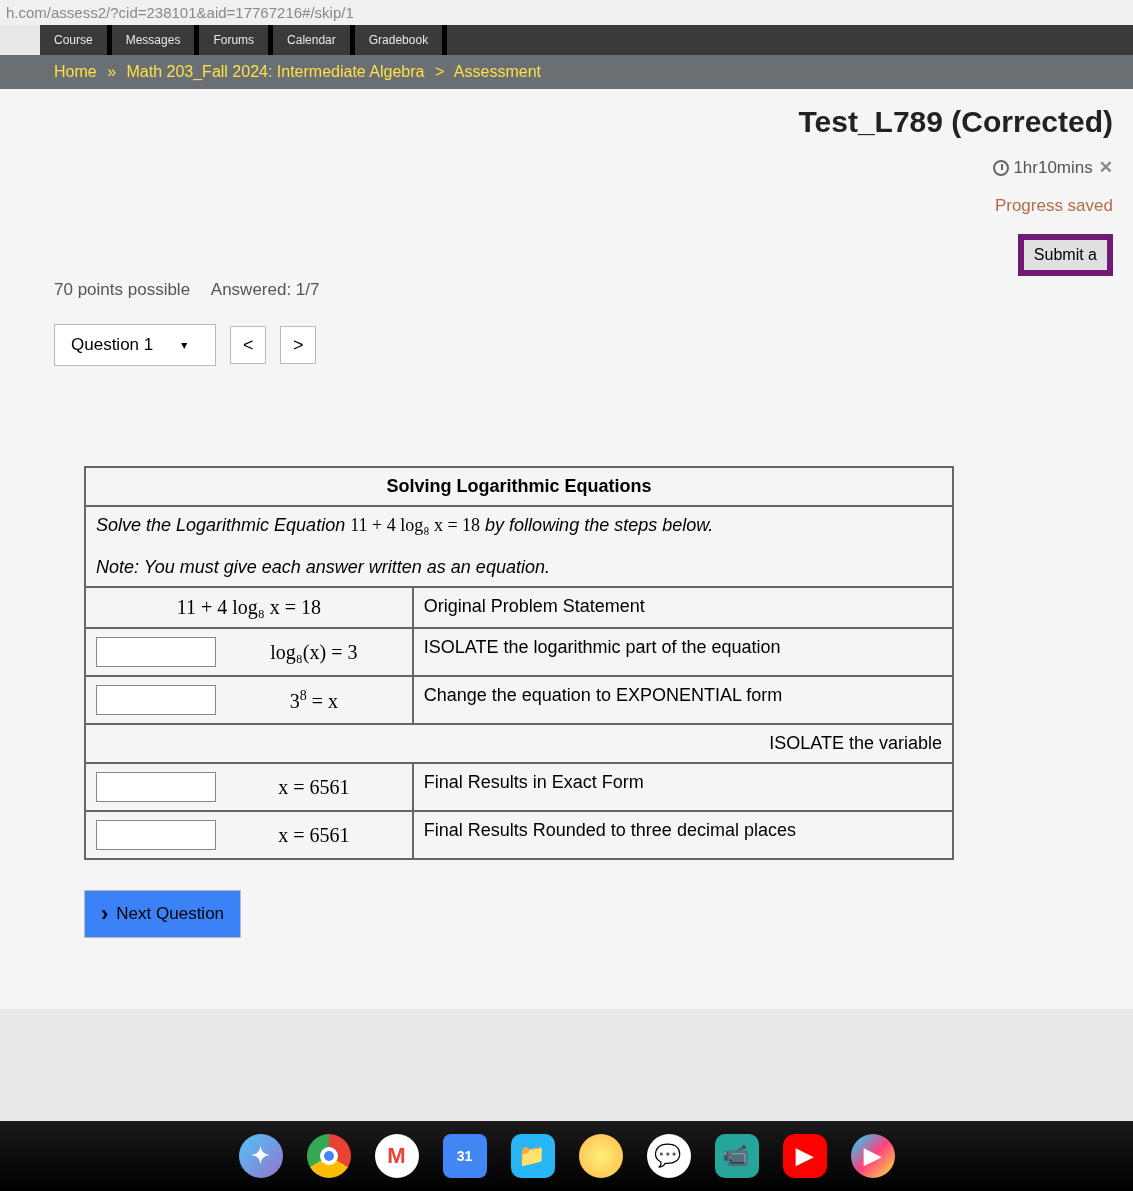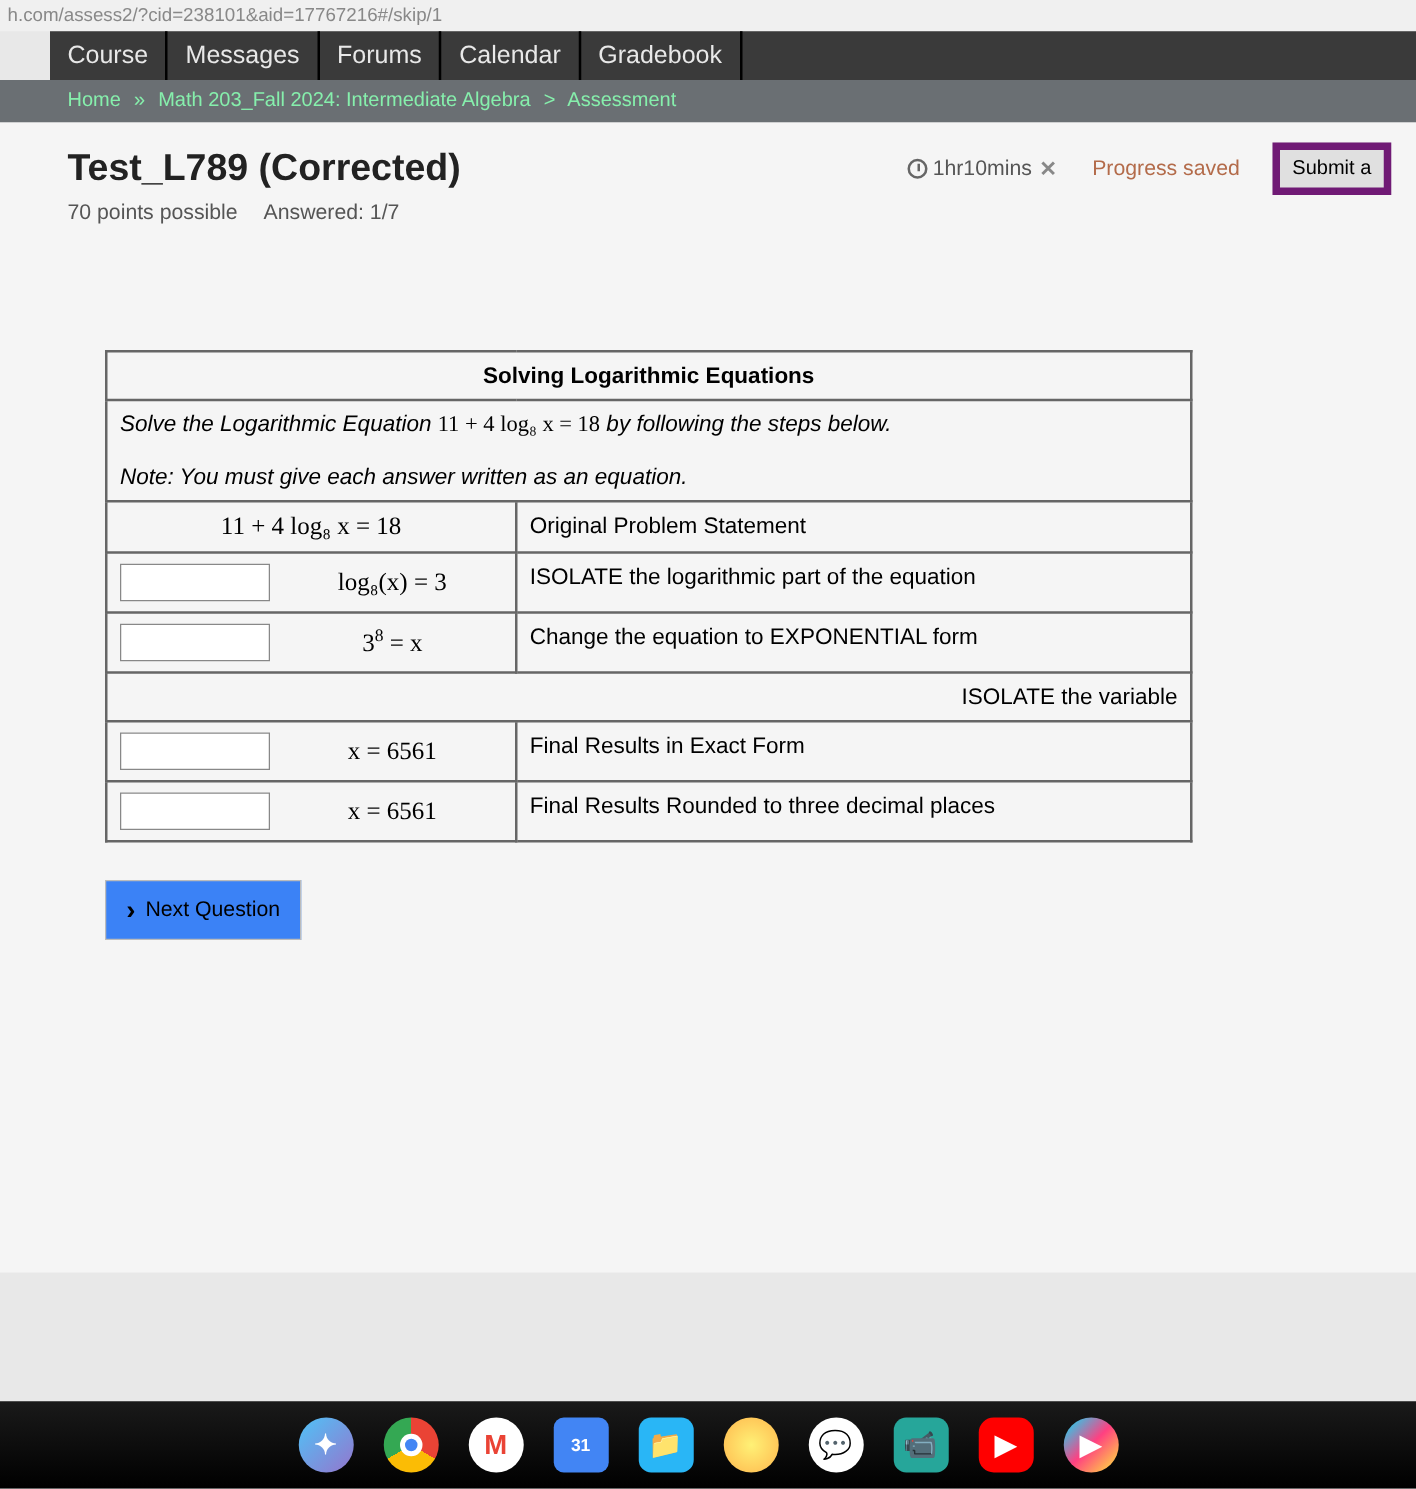--- a/index.html
+++ b/index.html
@@ -1,23 +1,23 @@
 <!DOCTYPE html>
 <html><head>
 <meta charset="utf-8">
 <style>
 * { box-sizing: border-box; margin: 0; padding: 0; }
 body { font-family: Arial, Helvetica, sans-serif; background: #e8e8e8; width: 1133px; height: 1191px; overflow: hidden; position: relative; }
 .url-bar { background: #f0f0f0; color: #888; font-size: 15px; padding: 4px 6px; font-family: Arial; }
 .topnav { background: #3a3a3a; display: flex; margin-left: 40px; }
-.topnav div { color: #e8e8e8; padding: 8px 14px; border-right: 2px solid #000000; font-size: 20px; cursor: pointer; }
-.breadcrumb { background: #6a6f73; color: #86efac; padding: 8px 14px 8px 54px; font-size: 16px; }
+.topnav div { color: #e8e8e8; padding: 8px 14px; border-right: 5px solid #000000; font-size: 12px; cursor: pointer; }
+.breadcrumb { background: #6a6f73; color: #fde047; padding: 8px 14px 8px 54px; font-size: 16px; }
 .breadcrumb .sep { margin: 0 6px; }
 .page { background: #f5f5f5; padding: 16px 20px 40px 54px; min-height: 920px; }
-.title-row { display: flex; align-items: center; gap: 18px; }
+.title-row { display: flex; align-items: flex-end; gap: 18px; flex-direction: column; }
 .title { font-size: 30px; font-weight: bold; color: #222; }
 .timer { margin-left: auto; color: #555; font-size: 17px; display: flex; align-items: center; gap: 4px; }
 .timer .x { color: #888; font-weight: bold; margin-left: 2px; cursor: pointer; }
 .progress { color: #b36b4a; font-size: 17px; margin-left: 10px; }
 .submit-btn { background: #e0e0e0; border: 6px solid #701a75; padding: 6px 10px; font-size: 16px; cursor: pointer; margin-left: 8px; }
 .sub-row { color: #555; font-size: 17px; margin-top: 4px; }
 .sub-row span + span { margin-left: 16px; }
 .qcontrols { margin-top: 24px; display: flex; align-items: center; gap: 14px; }
 .qselect { background: #fff; border: 1px solid #bbb; padding: 10px 28px 10px 16px; font-size: 17px; position: relative; cursor: pointer; display: flex; align-items: center; }
 .qselect::after { content: "▾"; margin-left: 28px; font-size: 12px; }
@@ -70,20 +70,27 @@
       <span class="x">✕</span>
     </div>
     <div class="progress">Progress saved</div>
     <button class="submit-btn">Submit a</button>
   </div>
   <div class="sub-row">
     <span>70 points possible</span>
     <span>Answered: 1/7</span>
   </div>
 
+  <div class="qcontrols">
+    <div class="qselect">
+      <span>Question 1</span>
+    </div>
+    <div class="nav-btn">&lt;</div>
+    <div class="nav-btn">&gt;</div>
+  </div>
 
   <div class="qbody">
     <table class="qtable">
       <tbody>
           <tr>
             <td colspan="2" class="thdr">Solving Logarithmic Equations</td>
           </tr>
       <tr>
             <td colspan="2" class="instr">
         <span>Solve the Logarithmic Equation </span>

